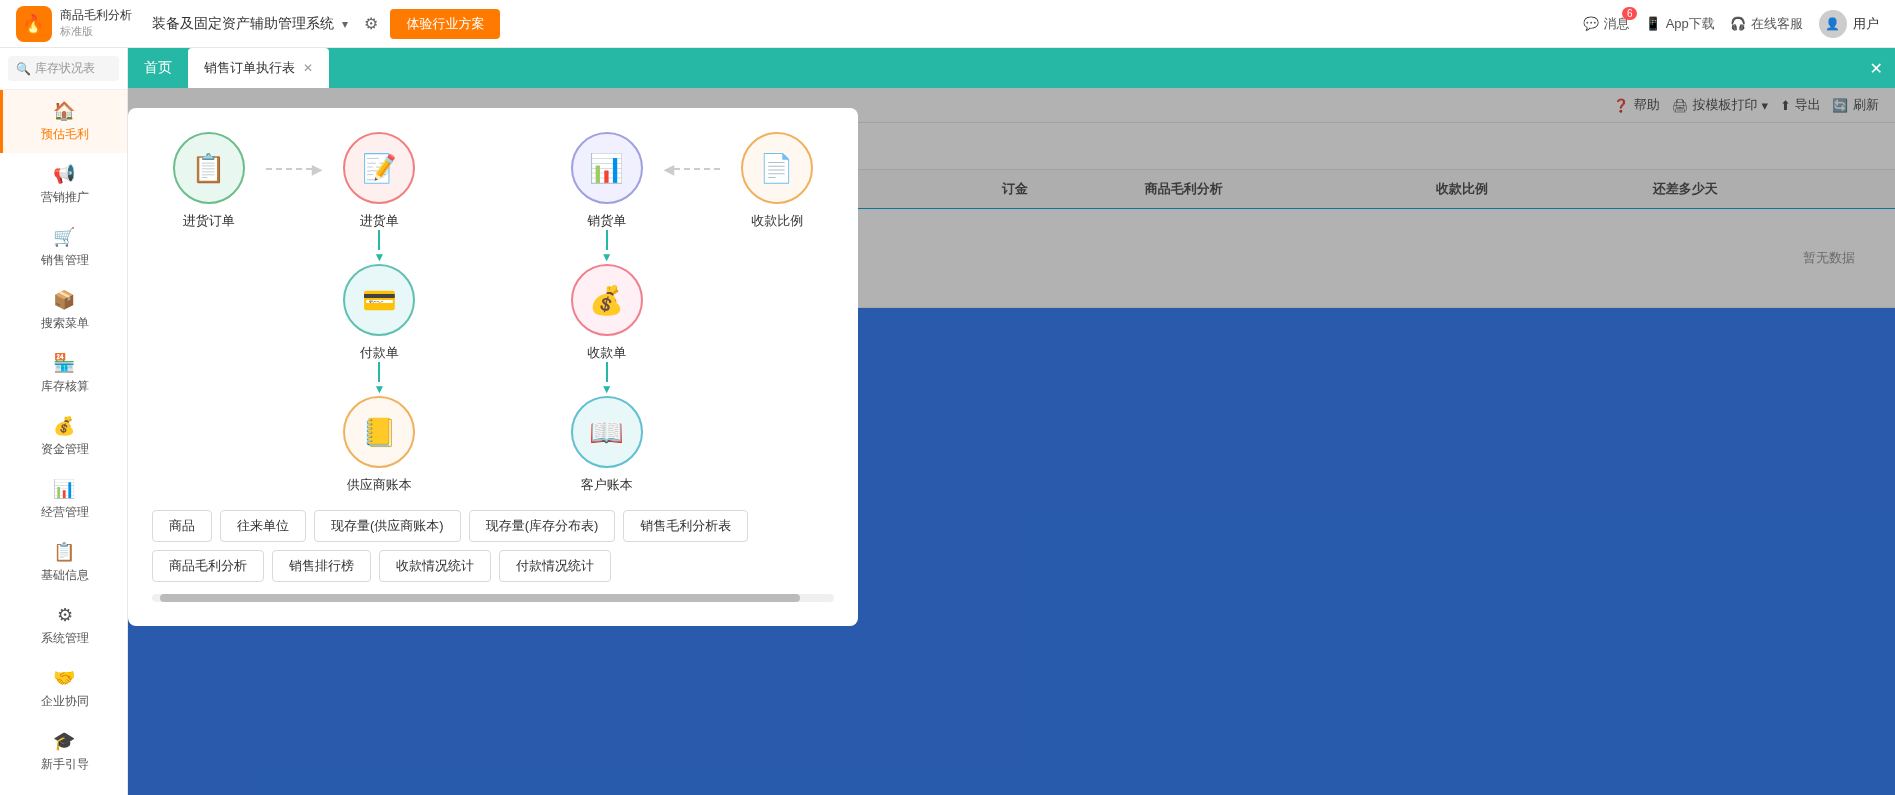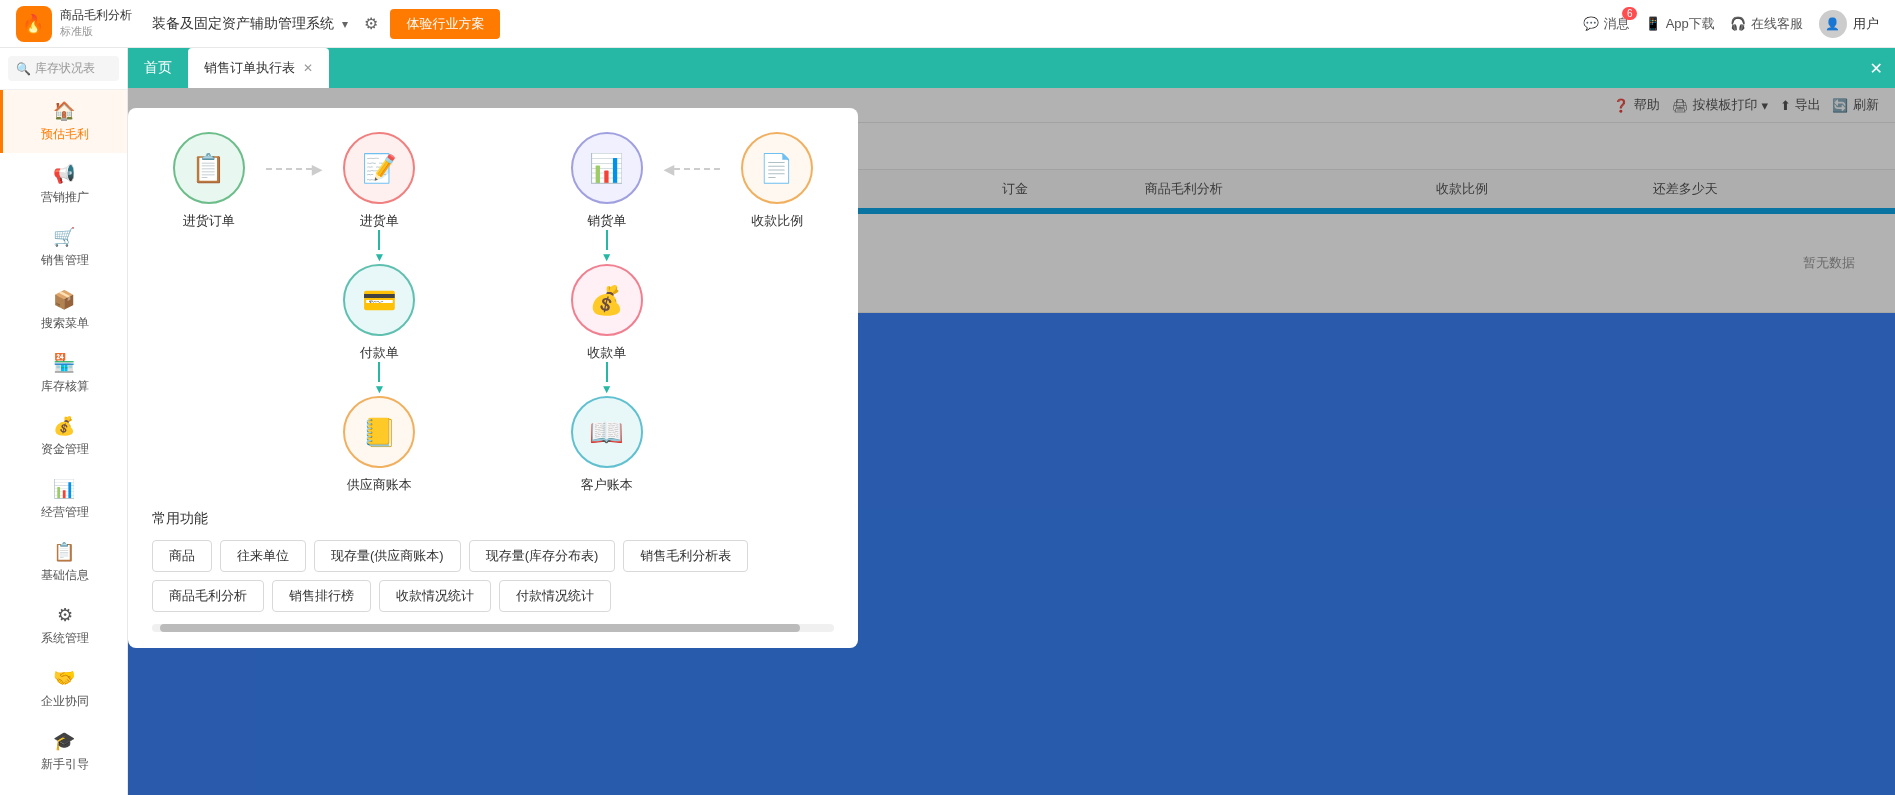--- a/index.html
+++ b/index.html
@@ -51,21 +51,21 @@
     .filter-bar { background: white; padding: 8px 16px; display: flex; align-items: center; gap: 8px; flex-wrap: wrap; border-bottom: 1px solid #e8e8e8; }
     .filter-select { border: 1px solid #d9d9d9; border-radius: 4px; padding: 4px 8px; font-size: 13px; color: #333; width: 120px; }
     .date-input { border: 1px solid #d9d9d9; border-radius: 4px; padding: 4px 8px; font-size: 13px; color: #999; width: 140px; }
     .search-btn { background: #ff7a00; color: white; border: none; border-radius: 4px; padding: 5px 16px; font-size: 13px; cursor: pointer; }
     .settings-btn { background: white; color: #555; border: 1px solid #d9d9d9; border-radius: 4px; padding: 5px 12px; font-size: 13px; cursor: pointer; }
     .more-filter { color: #26b8a5; font-size: 13px; cursor: pointer; margin-left: 4px; }
 
     
     .table-wrap { background: white; flex: 1; overflow: auto; }
     table { width: 100%; border-collapse: collapse; }
-    th { background: #fafafa; padding: 10px 12px; text-align: left; font-size: 13px; color: #555; font-weight: 400; border-bottom: 6px solid #0ea5e9; white-space: nowrap; }
+    th { background: #fafafa; padding: 10px 12px; text-align: left; font-size: 13px; color: #555; font-weight: 700; border-bottom: 1px solid #0ea5e9; white-space: nowrap; }
     td { padding: 10px 12px; font-size: 13px; color: #333; border-bottom: 1px solid #f0f0f0; white-space: nowrap; }
     .no-data { text-align: right; color: #999; padding: 40px; font-size: 13px; }
 
     
     .modal-overlay { position: absolute; top: 0; left: 0; right: 0; bottom: 0; background: rgba(0,0,0,0.3); z-index: 100; display: flex; justify-content: flex-start; align-items: flex-start; }
     .modal { background: white; border-radius: 8px; width: 730px; margin: 20px auto; padding: 24px; position: relative; max-height: 540px; overflow-y: auto; }
 
     
     .flow-diagram { display: flex; flex-direction: column; gap: 0; }
     .flow-row { display: flex; align-items: center; justify-content: center; gap: 0; }
@@ -384,21 +384,20 @@
                     <span style="color: #26b8a5; font-size:28px;">📖</span>
                   </div>
                   <span class="flow-label">客户账本</span>
                 </div>
                 <div style="width:60px;"></div>
                 <div style="width:120px;"></div>
               </div>
             </div>
 
             <div class="common-func">
-              <div class="common-func-title">常用功能</div>
               <div class="func-buttons">
                 <button class="func-btn">商品</button>
                 <button class="func-btn">往来单位</button>
                 <button class="func-btn">现存量(供应商账本)</button>
                 <button class="func-btn">现存量(库存分布表)</button>
                 <button class="func-btn">销售毛利分析表</button>
                 <button class="func-btn">商品毛利分析</button>
                 <button class="func-btn">销售排行榜</button>
                 <button class="func-btn">收款情况统计</button>
                 <button class="func-btn">付款情况统计</button>

